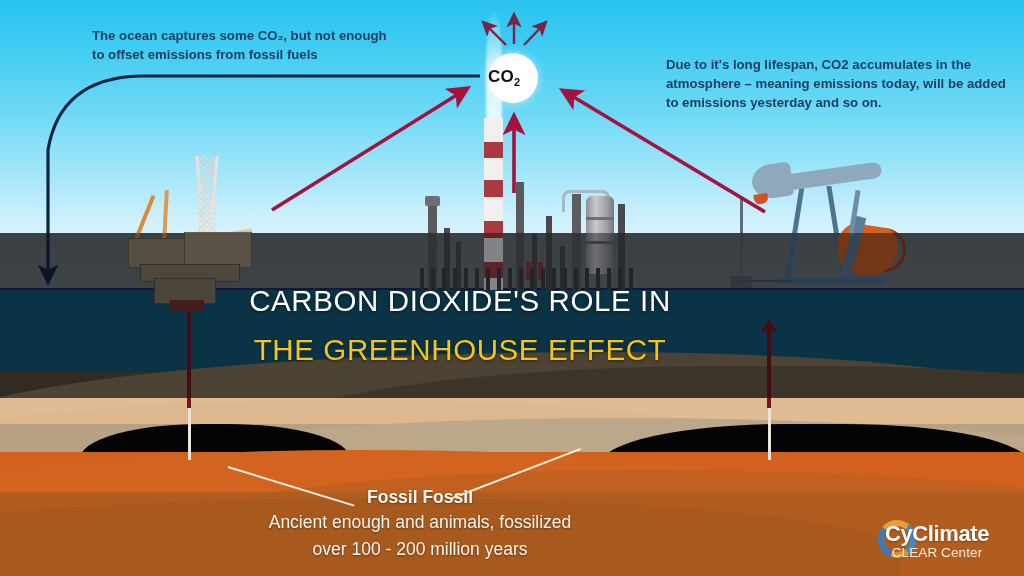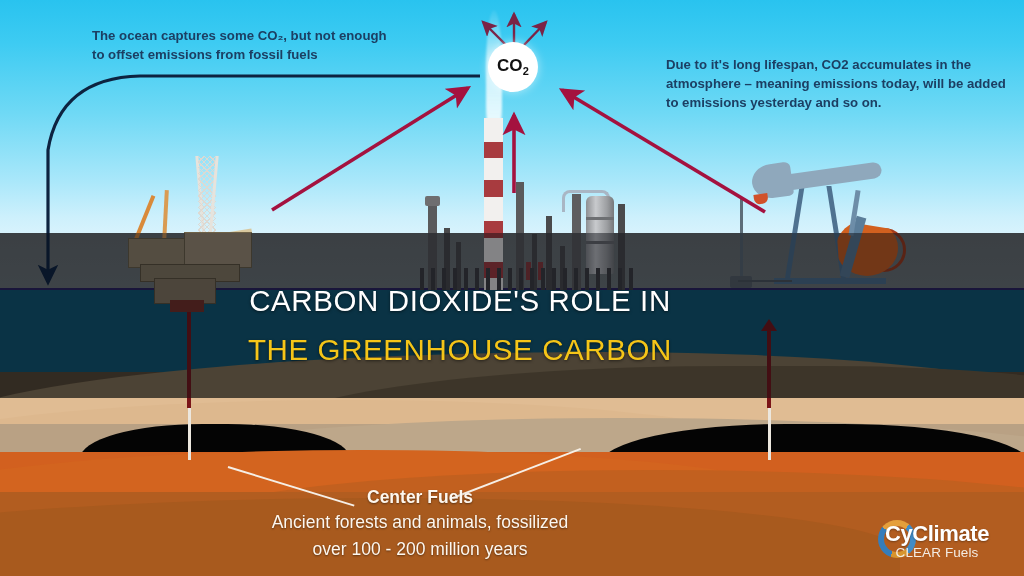--- a/index.html
+++ b/index.html
@@ -193,23 +193,23 @@
   
   .pointer { position:absolute; height:2px; background:#f6efe6; transform-origin:left center; }
   .ptr-left  { left:228px; top:466px; width:132px; transform:rotate(17deg); }
   .ptr-right { left:450px; top:498px; width:140px; transform:rotate(-21deg); }
 
   
   .arrows { position:absolute; left:0; top:0; width:1024px; height:576px; pointer-events:none; }
 
   
   .co2 {
-    position:absolute; left:488px; top:42px; width:50px; height:50px;
+    position:absolute; left:488px; top:53px; width:50px; height:50px;
     background:#ffffff; border-radius:50%;
-    display:flex; align-items:center; justify-content:center;
+    display:flex; align-items:center; 
     box-shadow:0 0 10px rgba(255,255,255,.55);
   }
   .co2 span { font-size:17px; font-weight:bold; color:#111; letter-spacing:.2px; }
   .co2 sub { font-size:11px; }
 
   
   .note {
     position:absolute;
     color:#1c3f63;
     font-size:13.2px;
@@ -380,31 +380,31 @@
   <div class="co2">
     <span><span>CO</span><sub>2</sub></span>
   </div>
 
   <div class="note note-left">The ocean captures some CO₂, but not enough to offset emissions from fossil fuels</div>
   <div class="note note-right">Due to it's long lifespan, CO2 accumulates in the atmosphere – meaning emissions today, will be added to emissions yesterday and so on.</div>
 
   <div class="title-scrim"></div>
   <div class="title-wrap">
     <div class="title-1">CARBON DIOXIDE'S ROLE IN</div>
-    <div class="title-2">THE GREENHOUSE CARBON</div>
+    <div class="title-2">THE GREENHOUSE EFFECT</div>
   </div>
 
   <div class="pointer ptr-left"></div>
   <div class="pointer ptr-right"></div>
 
   <div class="caption">
-    <div class="cap-head">Center Fuels</div>
-    <div class="cap-body">Ancient forests and animals, fossilized</div>
+    <div class="cap-head">Fossil Fossil</div>
+    <div class="cap-body">Ancient enough and animals, fossilized</div>
     <div class="cap-body">over 100 - 200 million years</div>
   </div>
 
   <div class="logo">
     <div class="logo-globe"></div>
     <div class="logo-txt1">CyClimate</div>
-    <div class="logo-txt2">CLEAR Fuels</div>
+    <div class="logo-txt2">CLEAR Center</div>
   </div>
 
 </div>
 
 </body></html>

